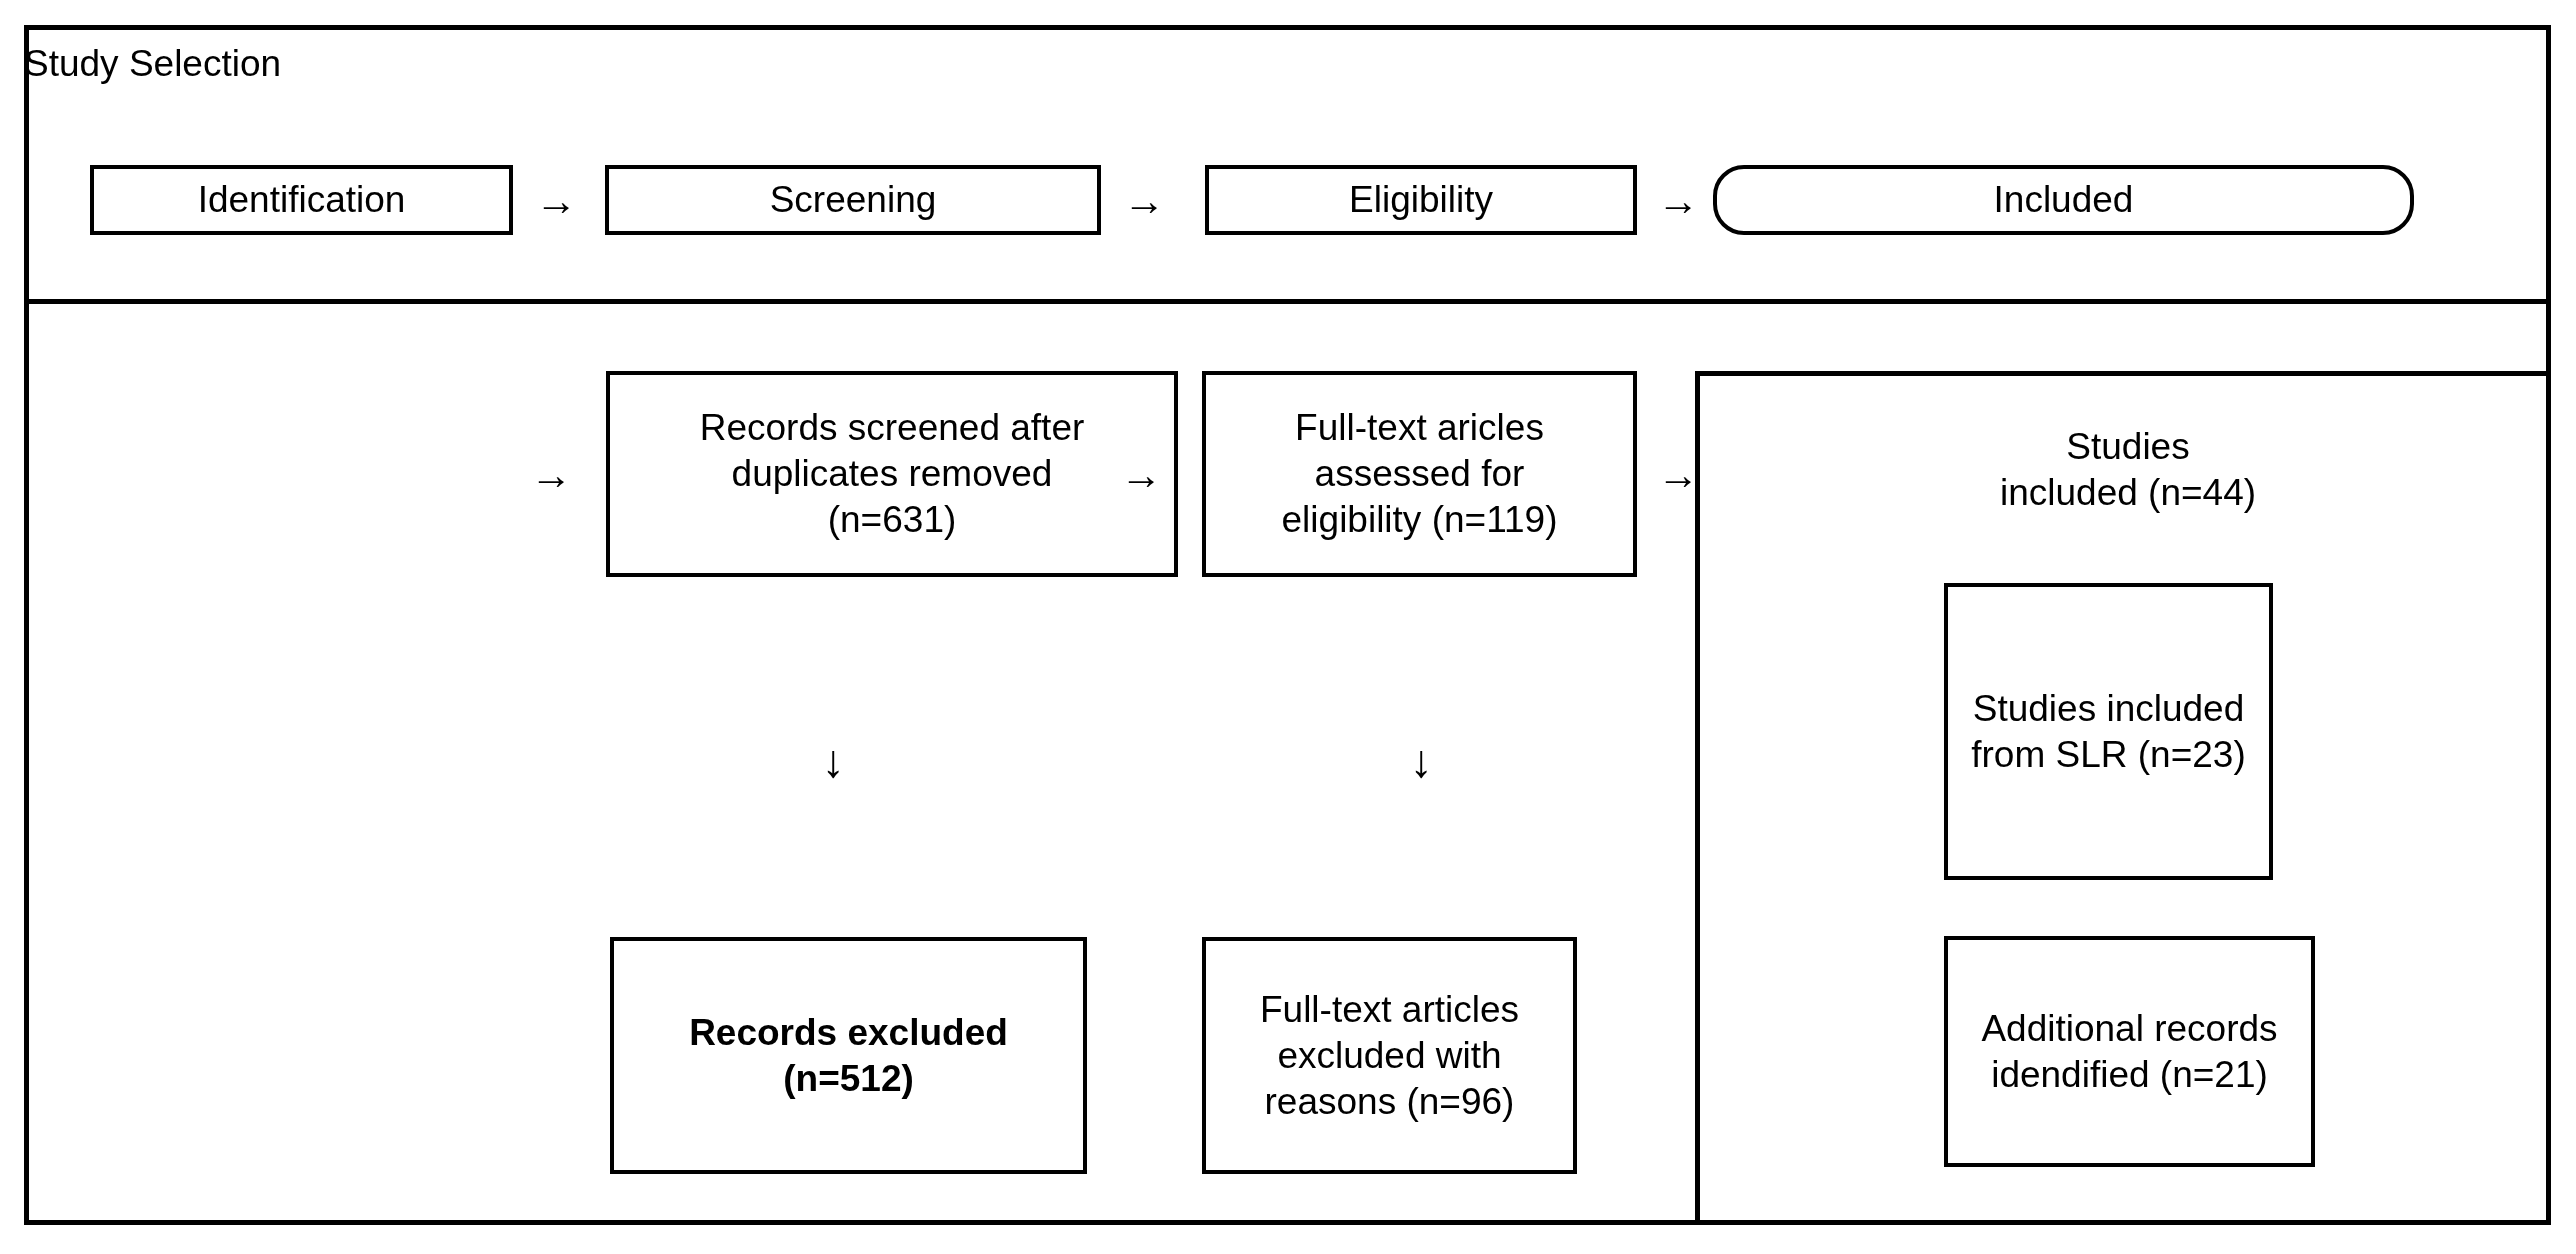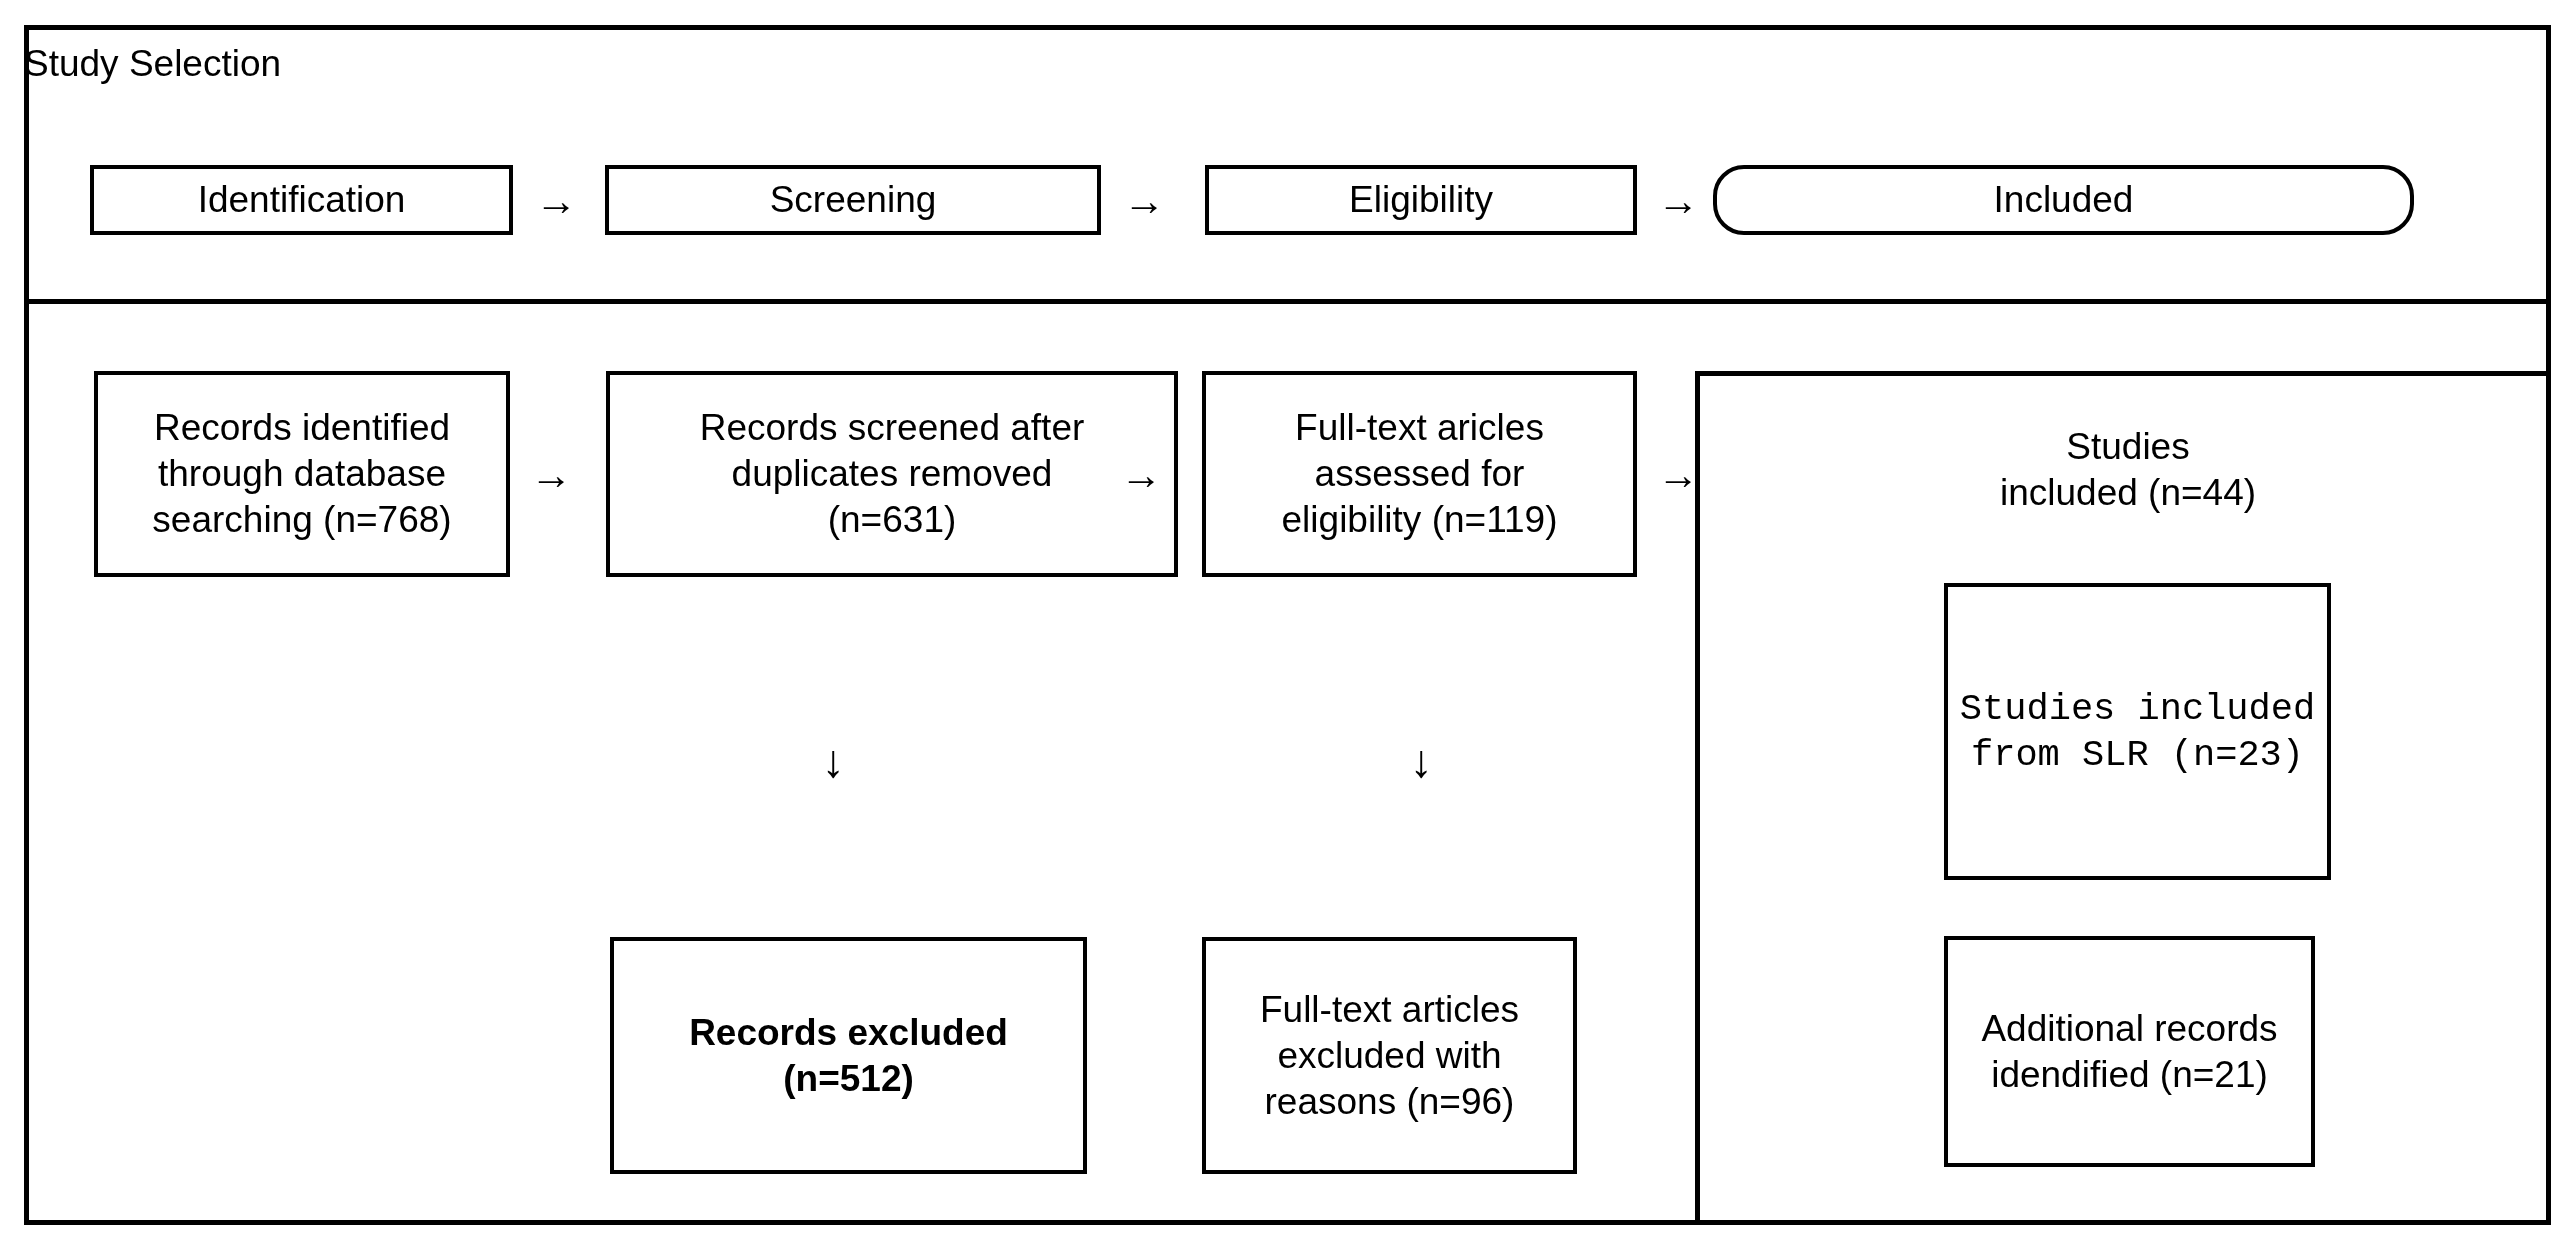--- a/index.html
+++ b/index.html
@@ -154,21 +154,21 @@
     border: 4px solid #000000;
     background: #ffffff;
     position: absolute;
     display: flex;
     align-items: center;
     justify-content: center;
     text-align: center;
     font-size: 37px;
     line-height: 46px;
   }
-  .sub-slr  { left: 244px; top: 207px; width: 387px; height: 297px; font-family: Liberation Mono, monospace; }
+  .sub-slr  { left: 244px; top: 207px; width: 329px; height: 297px; }
   .sub-addl { left: 244px; top: 560px; width: 371px; height: 231px; }
 </style>
 </head>
 <body>
 
 <div id="canvas">
 
   <div class="outer-frame"></div>
 
   <div class="diagram-title">Study Selection</div>
@@ -187,25 +187,20 @@
 
   <div class="box stage-box stage-3">
     <span class="box-label">Eligibility</span>
   </div>
   <div class="arrow-right stage-arrow-3">→</div>
 
   <div class="box stage-box stage-4">
     <span class="box-label">Included</span>
   </div>
 
-  <div class="box flow-box flow-1">
-    <span class="box-label">Records identified
-through database
-searching (n=768)</span>
-  </div>
   <div class="arrow-right flow-arrow-1">→</div>
 
   <div class="box flow-box flow-2">
     <span class="box-label">Records screened after
 duplicates removed
 (n=631)</span>
   </div>
   <div class="arrow-right flow-arrow-2">→</div>
 
   <div class="box flow-box flow-3">

